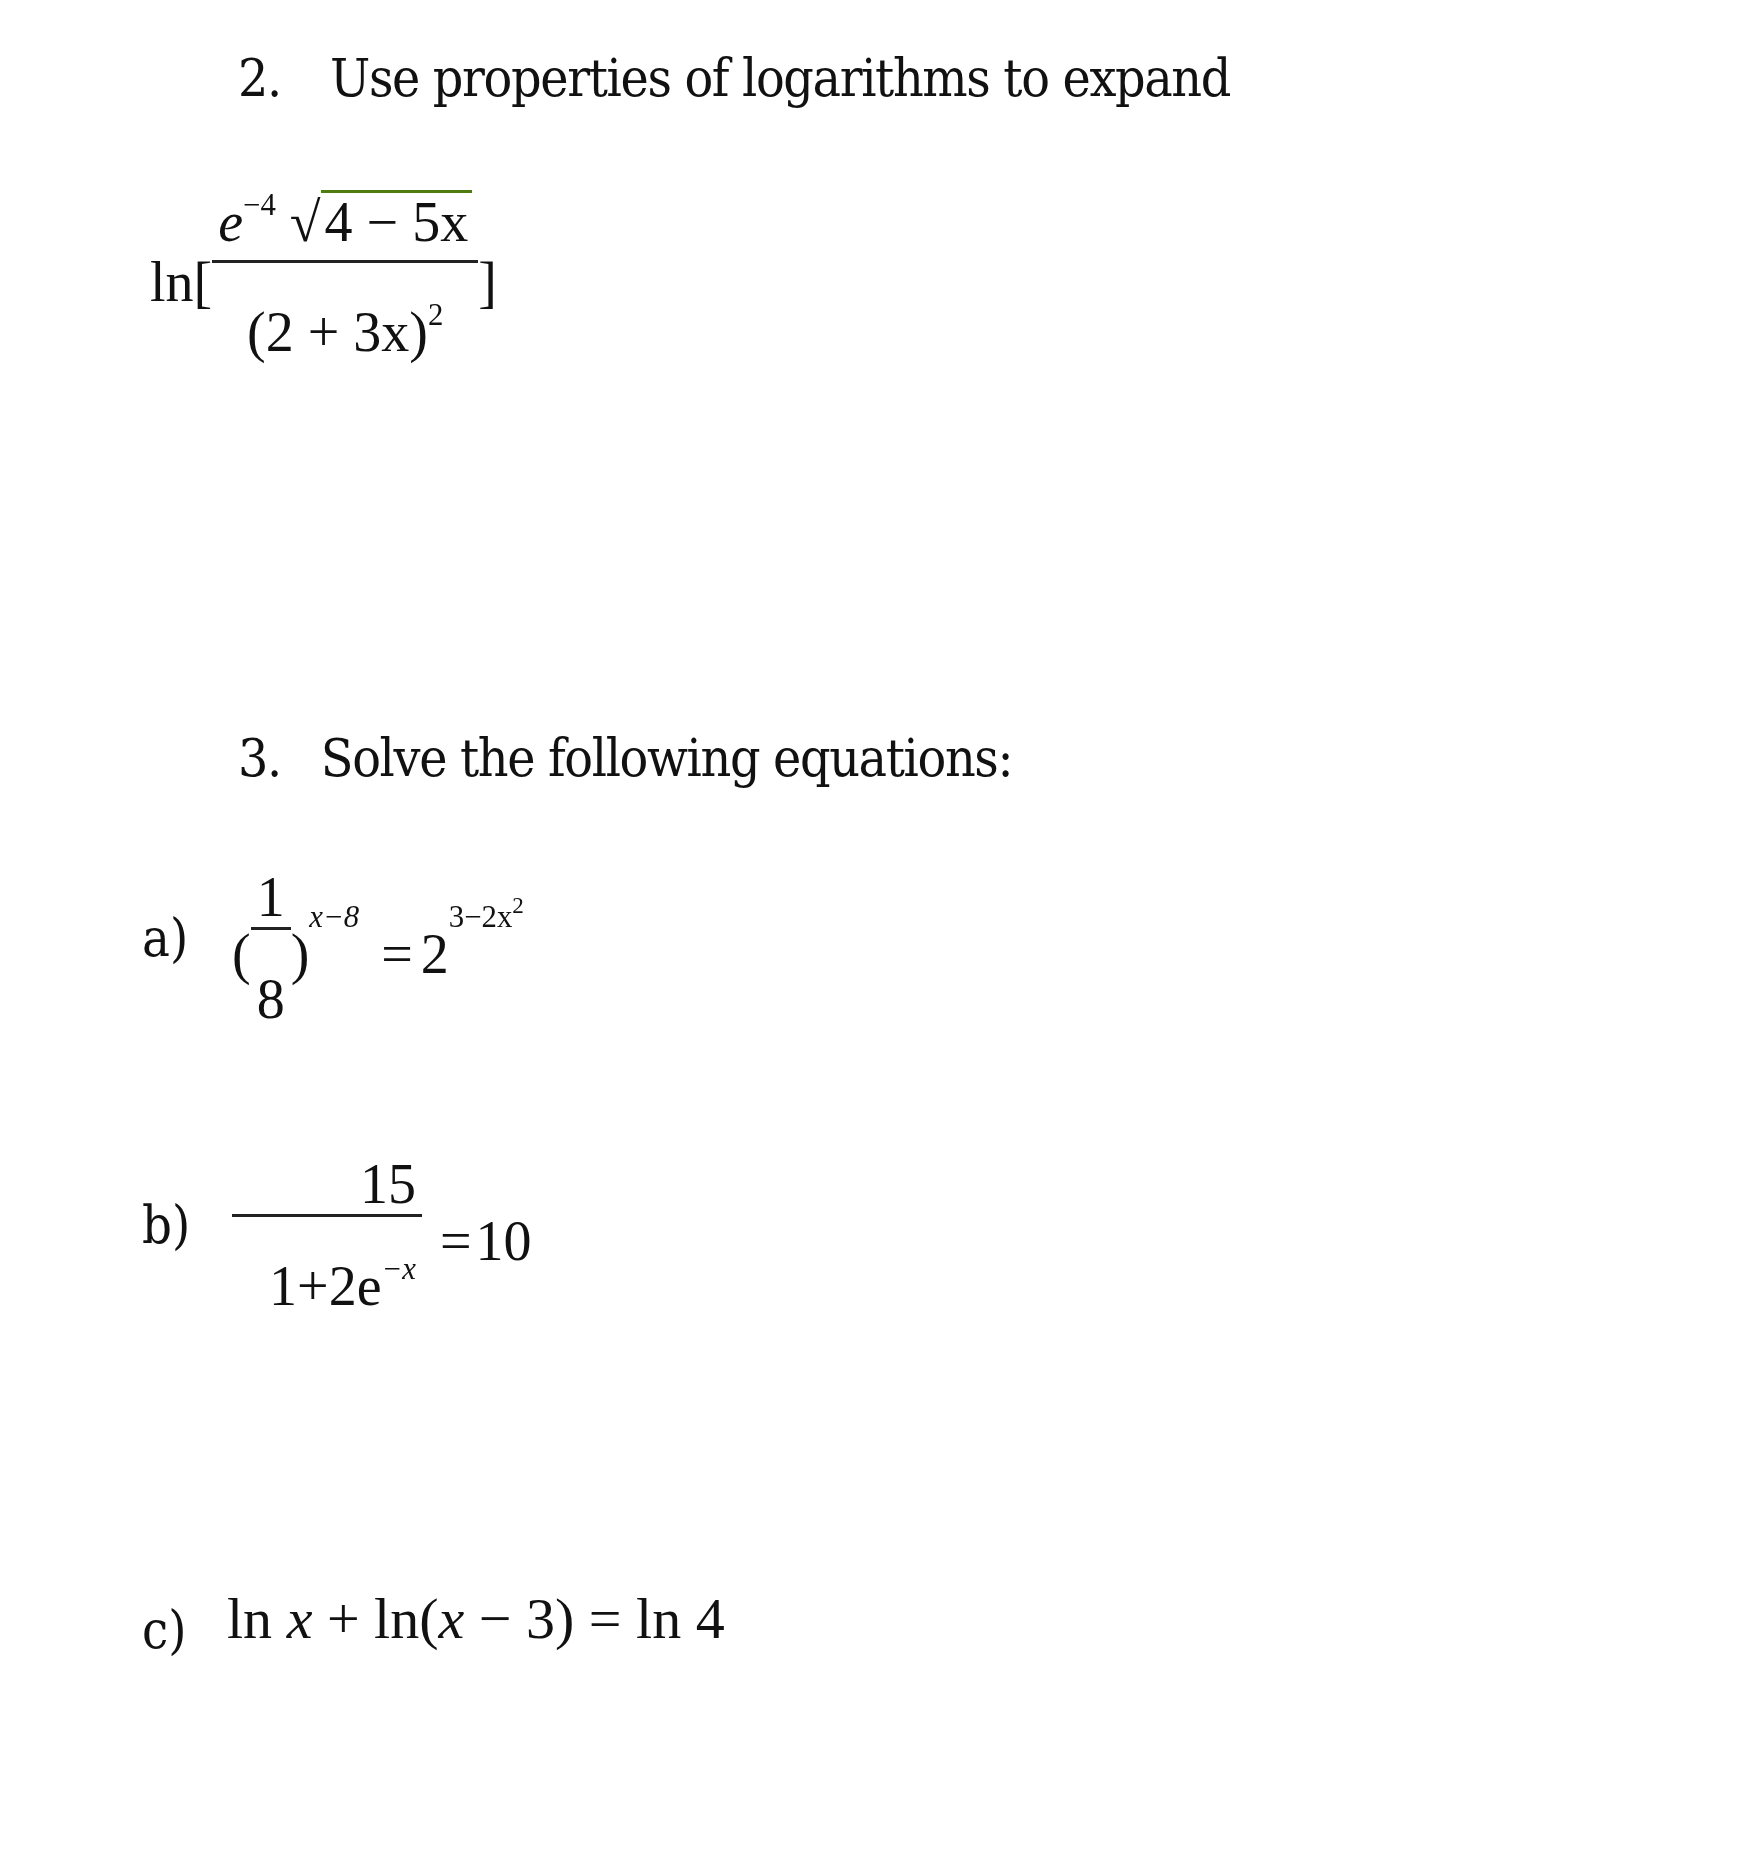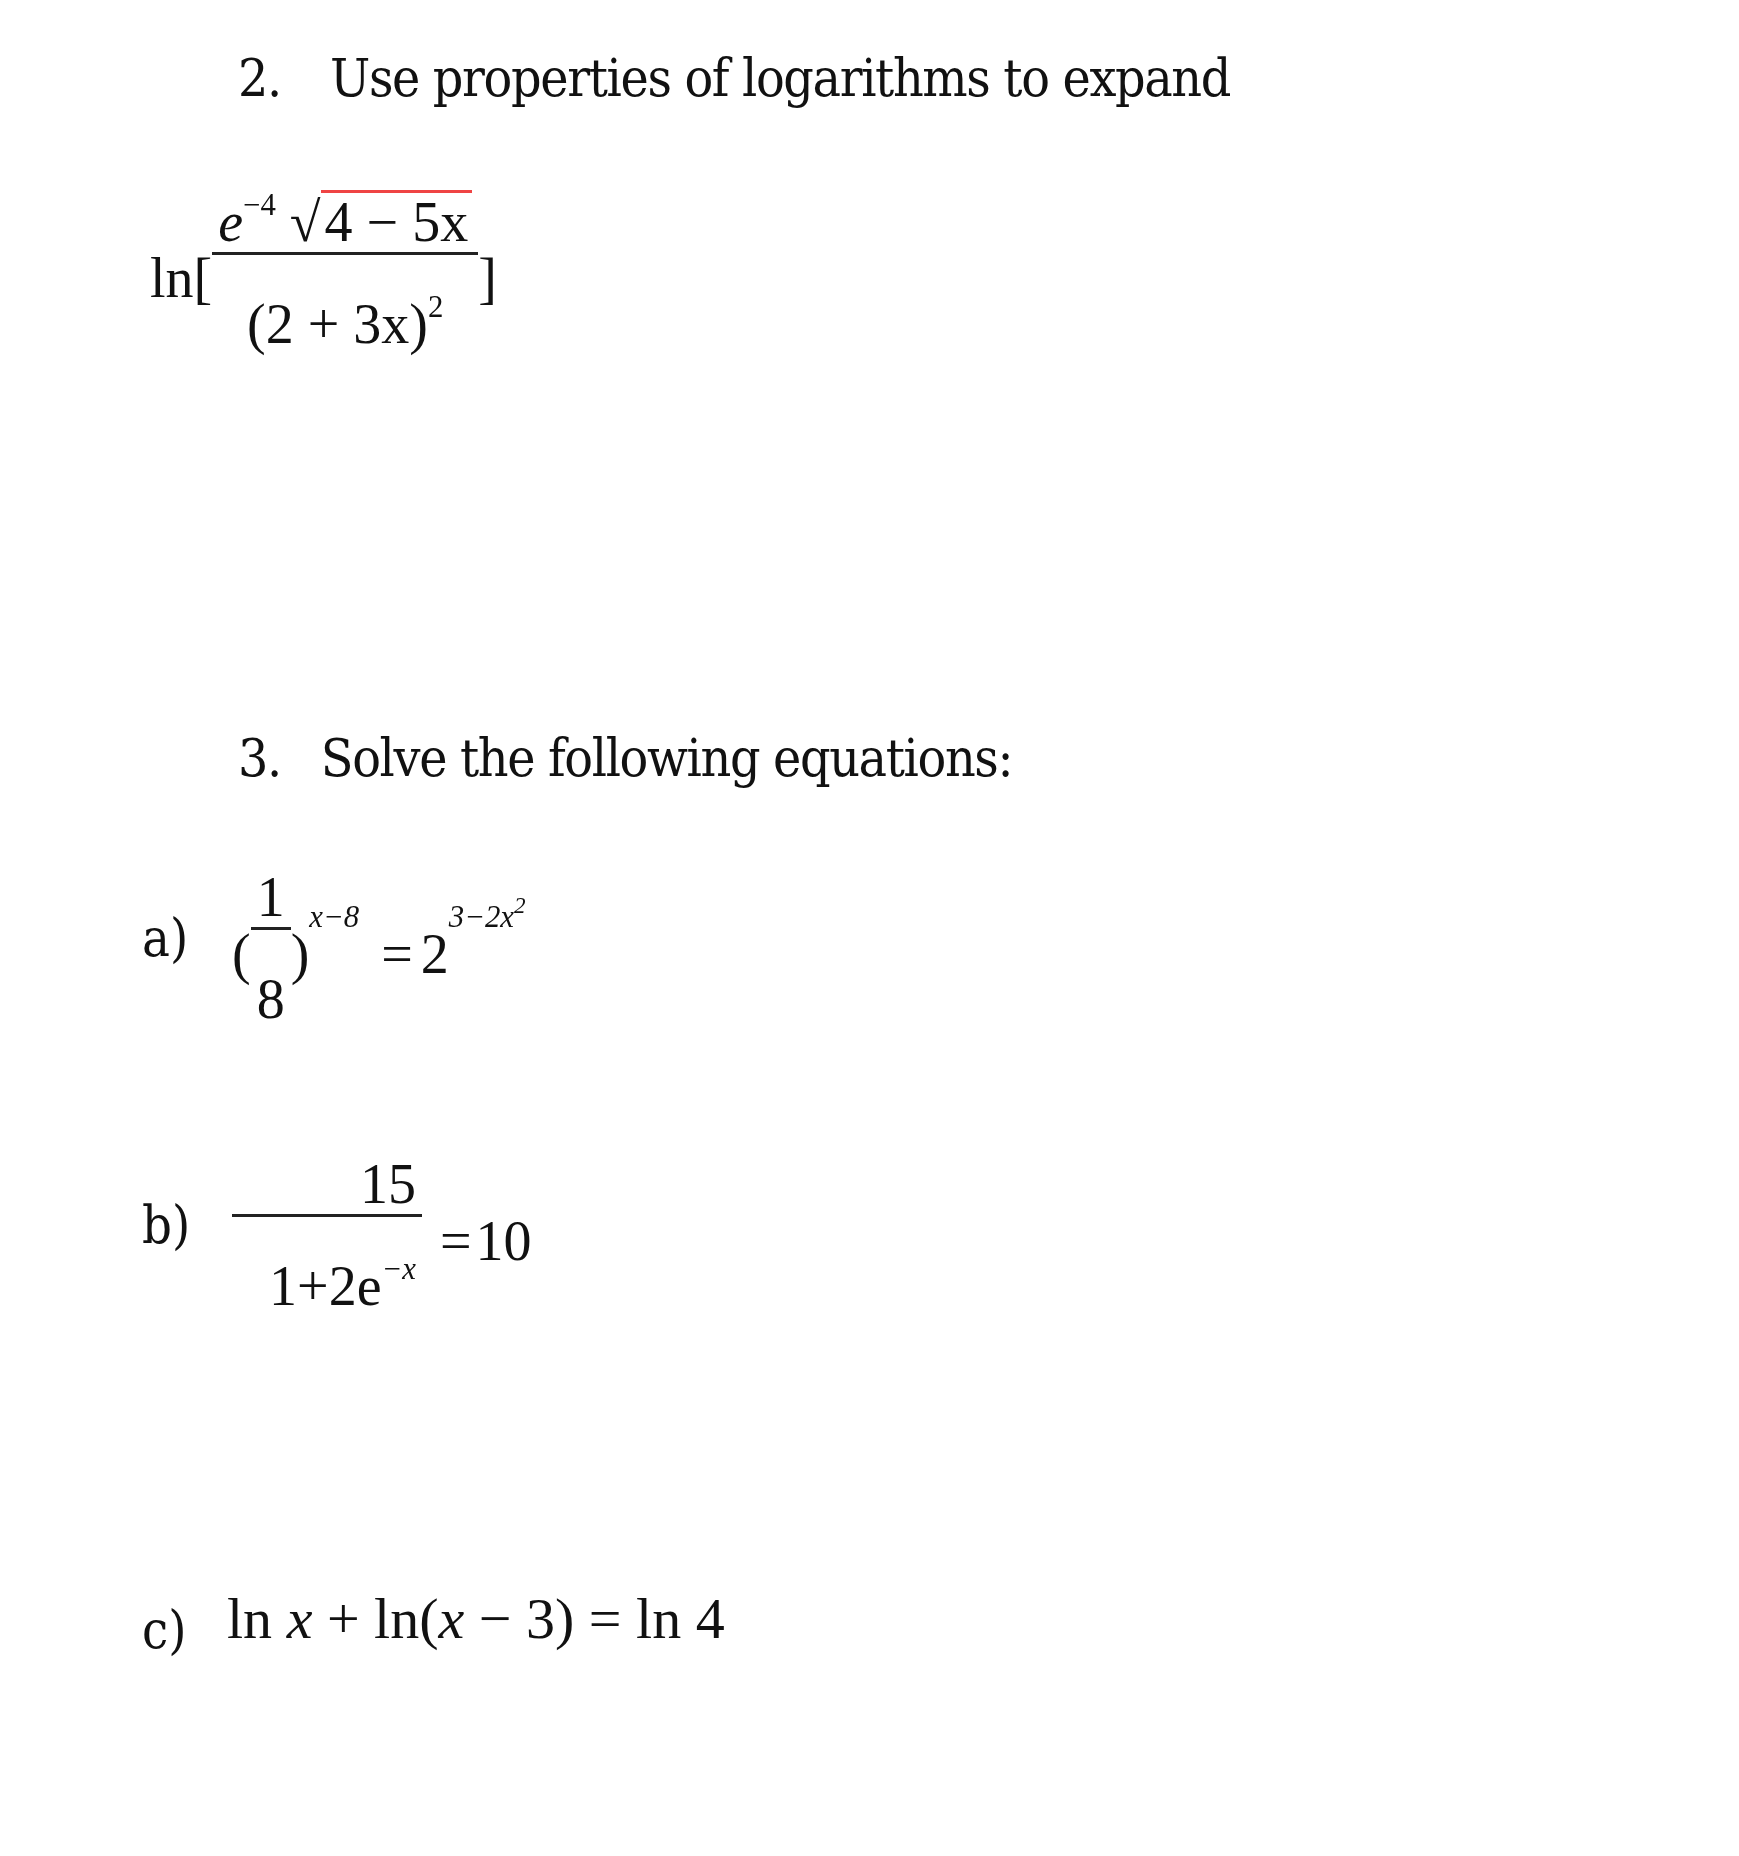--- a/index.html
+++ b/index.html
@@ -9,21 +9,21 @@
   .math { position:absolute; font-family:"Liberation Serif", serif; font-size:56px; white-space:nowrap; }
   .label { position:absolute; font-family:"DejaVu Serif", serif; font-size:52px; transform:scaleX(0.9); transform-origin:left center; }
   .frac { display:inline-flex; flex-direction:column; align-items:center; vertical-align:middle; }
   .frac .n { padding:0 6px; line-height:1.05; }
   .frac .bar { align-self:stretch; border-top:3px solid #222; }
   .frac .d { padding:12px 6px; line-height:1.05;margin-top:28px; }
   .it { font-style:italic; }
   sup { font-size:0.55em; vertical-align:0; position:relative; top:-0.85em; }
   sup sup { font-size:0.75em; top:-0.6em; }
   .sqrt { display:inline-block; }
-  .sqrt .rad { display:inline-block; border-top:3px solid #ef4444; padding:0 4px 0 4px; }
+  .sqrt .rad { display:inline-block; border-top:3px solid #4d7c0f; padding:0 4px 8px 4px; }
 </style>
 </head>
 <body>
 
 <div class="heading" style="left:238px; top:48px;">
   <span class="num">2.</span><span>Use properties of logarithms to expand</span>
 </div>
 
 <div class="math" style="left:150px; top:190px;">
   <span style="vertical-align:middle;">ln[</span><span class="frac">
@@ -42,21 +42,21 @@
   <span class="num" style="width:90px;">3.</span><span>Solve the following equations:</span>
 </div>
 
 <div class="label" style="left:142px; top:908px;">a)</div>
 <div class="math" style="left:232px; top:868px; font-size:56px;">
   <span style="vertical-align:middle;">(</span><span class="frac">
       <span class="n">1</span>
       <span class="bar"></span>
       <span class="d">8</span>
     </span><span style="vertical-align:middle;">)</span><sup class="it" style="top:-1.3em;">x−8</sup>
-  <span style="vertical-align:middle; margin:0 8px;">=</span><span style="vertical-align:middle;">2</span><sup style="top:-1.3em;font-style:italic;"><span>3−2x</span><sup>2</sup></sup>
+  <span style="vertical-align:middle; margin:0 8px;">=</span><span style="vertical-align:middle;">2</span><sup style="top:-1.3em;"><span>3−2x</span><sup>2</sup></sup>
 </div>
 
 <div class="label" style="left:142px; top:1195px;">b)</div>
 <div class="math" style="left:232px; top:1155px; font-size:56px;">
   <span class="frac" style="min-width:190px;align-items:flex-end;">
       <span class="n">15</span>
       <span class="bar"></span>
       <span class="d"><span>1+2e</span><sup class="it">−x</sup></span>
     </span>
   <span style="vertical-align:middle; margin:0 4px;">=</span><span style="vertical-align:middle;">10</span>

